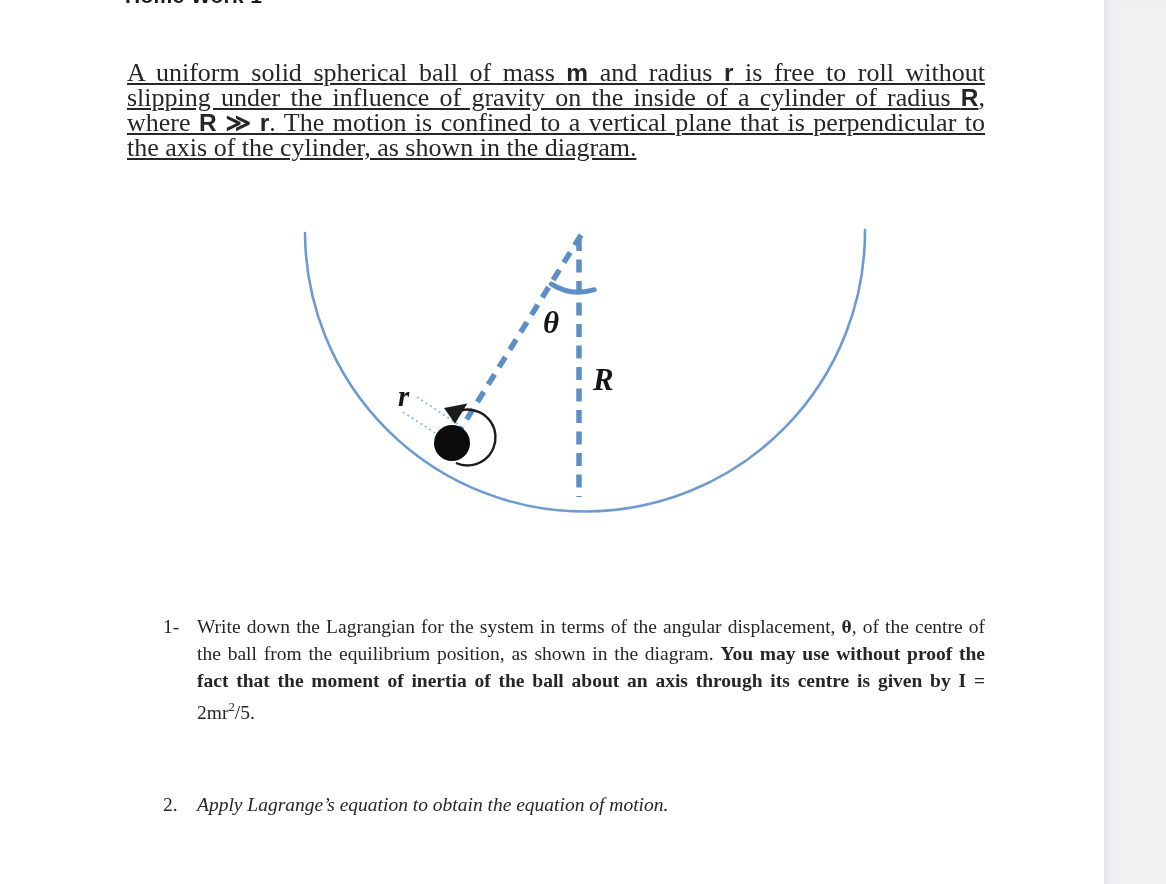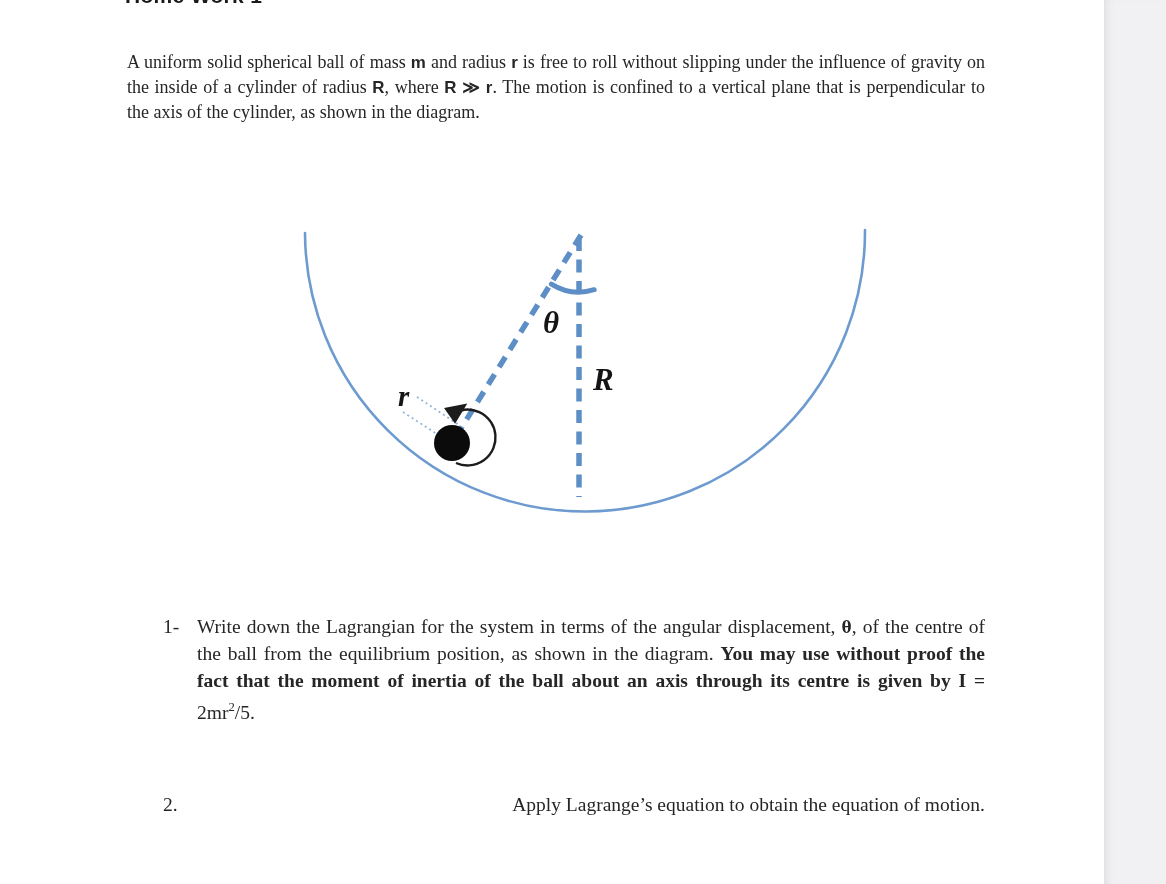--- a/index.html
+++ b/index.html
@@ -13,29 +13,29 @@
     position:absolute;left:1104px;top:0;width:62px;height:884px;
     background:#f1f1f4;border-left:1px solid #e2e2e8;
     box-shadow:inset 7px 0 8px -5px rgba(0,0,0,0.07);
   }
   .doc-title{
     position:absolute;left:125px;top:-17px;
     font-family:"Liberation Sans",sans-serif;font-weight:700;
     font-size:21px;line-height:25px;color:#1a1a1a;letter-spacing:0.3px;
   }
   .problem{
-    position:absolute;left:127px;top:50px;width:858px;
-    font-size:18px;line-height:25px;text-align:justify;
+    position:absolute;left:127px;top:60px;width:858px;
+    font-size:26px;line-height:25px;text-align:justify;text-decoration:underline;
   }
   .question{position:absolute;display:flex;font-size:19.5px;line-height:27px;}
   .q1{left:163px;top:613px;width:822px;}
   .q2{left:163px;top:791px;width:822px;}
   .q-marker{flex:0 0 34px;width:34px;}
   .q-body{width:788px;text-align:justify;}
-  .q2 .q-body{text-align:right;}
+  .q2 .q-body{text-align:left;font-style:italic;}
   .seg-v{font-family:"Liberation Sans",sans-serif;font-weight:600;font-size:0.94em;}
   .seg-b{font-weight:700;}
   sup{font-size:0.65em;}
   .diagram-svg{position:absolute;left:280px;top:205px;}
   .diagram-svg text{font-family:"Liberation Serif",serif;font-style:italic;font-weight:600;fill:#151515;}
 </style>
 </head>
 <body>
 
 <div class="page">

